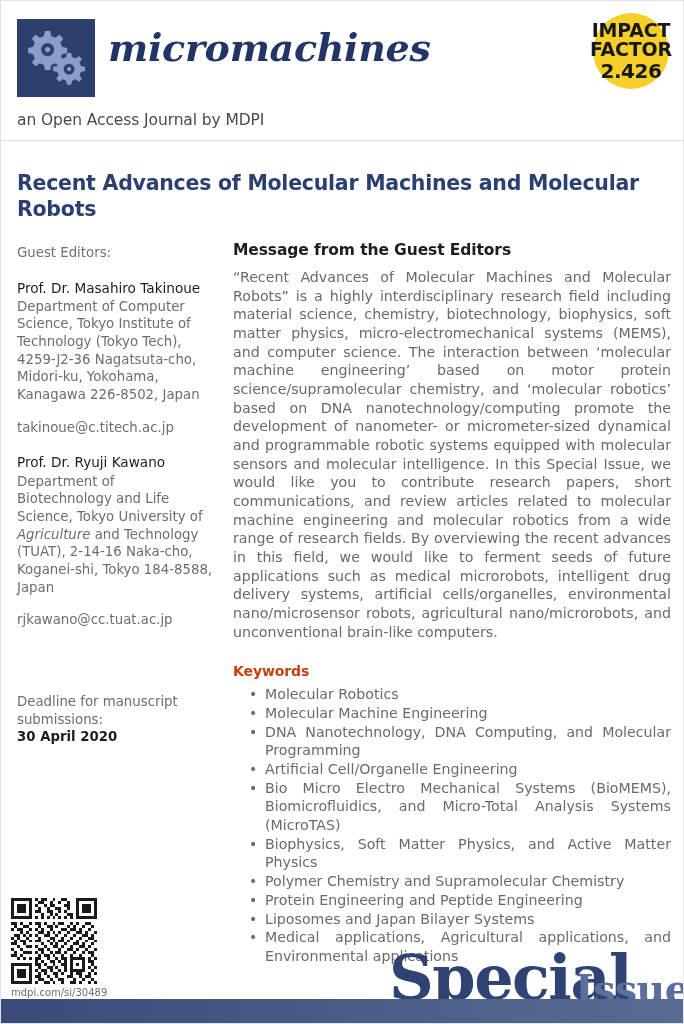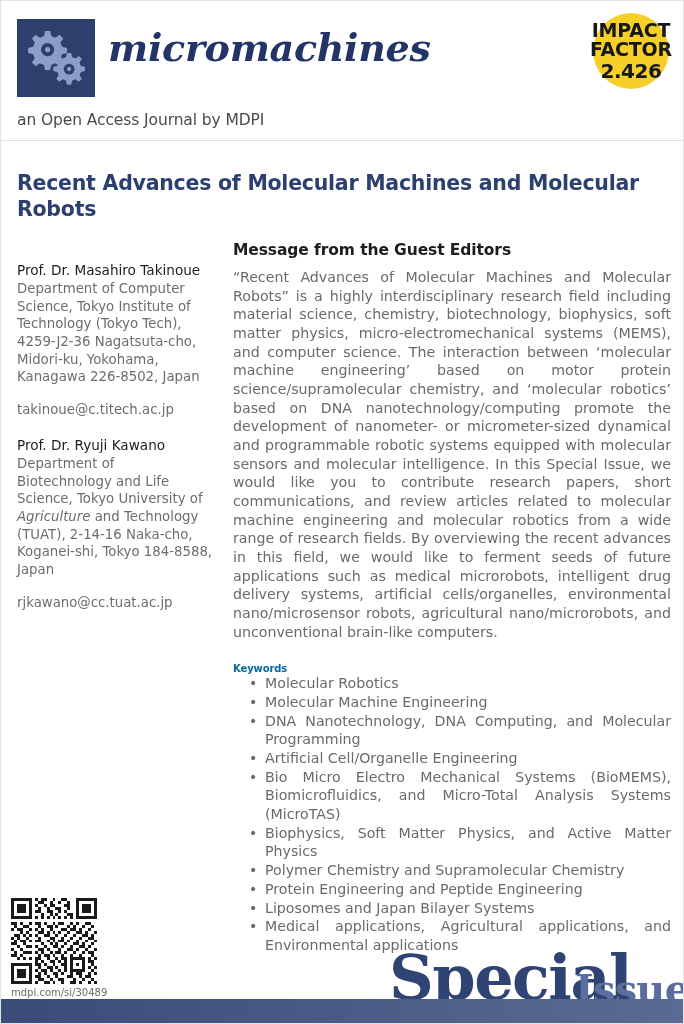--- a/index.html
+++ b/index.html
@@ -147,25 +147,25 @@
     margin: 0 0 9px 0;
   }
   .message {
     font-size: 14.2px;
     line-height: 1.315;
     color: #6a6a6a;
     text-align: justify;
     margin: 0;
   }
   .kw-head {
-    font-size: 10px;
-    font-weight: 700;
-    color: #0369a1;
+    font-size: 14px;
+    font-weight: 700;
+    color: #c2410c;
     letter-spacing: -0.1px;
-    margin: 22px 0 0 0;
+    margin: 22px 0 6px 0;
   }
   ul.keywords {
     margin: 0;
     padding-left: 32px;
     list-style: none;
     font-size: 14.2px;
     line-height: 1.315;
     color: #6a6a6a;
   }
   ul.keywords li {
@@ -264,34 +264,39 @@
       <div class="if-l2">FACTOR</div>
       <div class="if-val">2.426</div>
     </div>
 
     <div class="header-rule"></div>
   </div>
 
   <div class="si-title">Recent Advances of Molecular Machines and Molecular Robots</div>
 
   <div class="left-col">
+    <div class="ge-label">Guest Editors:</div>
 
     <div class="editor">
       <div class="name">Prof. Dr. Masahiro Takinoue</div>
       <div class="affil"><span>Department of Computer Science, Tokyo Institute of Technology (Tokyo Tech), 4259-J2-36 Nagatsuta-cho, Midori-ku, Yokohama, Kanagawa 226-8502, Japan</span></div>
       <div class="email">takinoue@c.titech.ac.jp</div>
     </div>
 
     <div class="editor">
       <div class="name">Prof. Dr. Ryuji Kawano</div>
       <div class="affil"><span>Department of Biotechnology and Life Science, Tokyo University of </span><span class="ital">Agriculture</span><span> and Technology (TUAT), 2-14-16 Naka-cho, Koganei-shi, Tokyo 184-8588, Japan</span></div>
       <div class="email">rjkawano@cc.tuat.ac.jp</div>
     </div>
   </div>
 
+  <div class="deadline">
+    <div>Deadline for manuscript submissions:</div>
+    <div class="dl-date">30 April 2020</div>
+  </div>
 
   <div class="right-col">
     <h2 class="sec-head">Message from the Guest Editors</h2>
     <p class="message">“Recent Advances of Molecular Machines and Molecular Robots” is a highly interdisciplinary research field including material science, chemistry, biotechnology, biophysics, soft matter physics, micro-electromechanical systems (MEMS), and computer science. The interaction between ‘molecular machine engineering’ based on motor protein science/supramolecular chemistry, and ‘molecular robotics’ based on DNA nanotechnology/computing promote the development of nanometer- or micrometer-sized dynamical and programmable robotic systems equipped with molecular sensors and molecular intelligence. In this Special Issue, we would like you to contribute research papers, short communications, and review articles related to molecular machine engineering and molecular robotics from a wide range of research fields. By overviewing the recent advances in this field, we would like to ferment seeds of future applications such as medical microrobots, intelligent drug delivery systems, artificial cells/organelles, environmental nano/microsensor robots, agricultural nano/microrobots, and unconventional brain-like computers.</p>
 
     <h2 class="kw-head">Keywords</h2>
     <ul class="keywords">
       <li>Molecular Robotics</li>
       <li>Molecular Machine Engineering</li>
       <li>DNA Nanotechnology, DNA Computing, and Molecular Programming</li>

